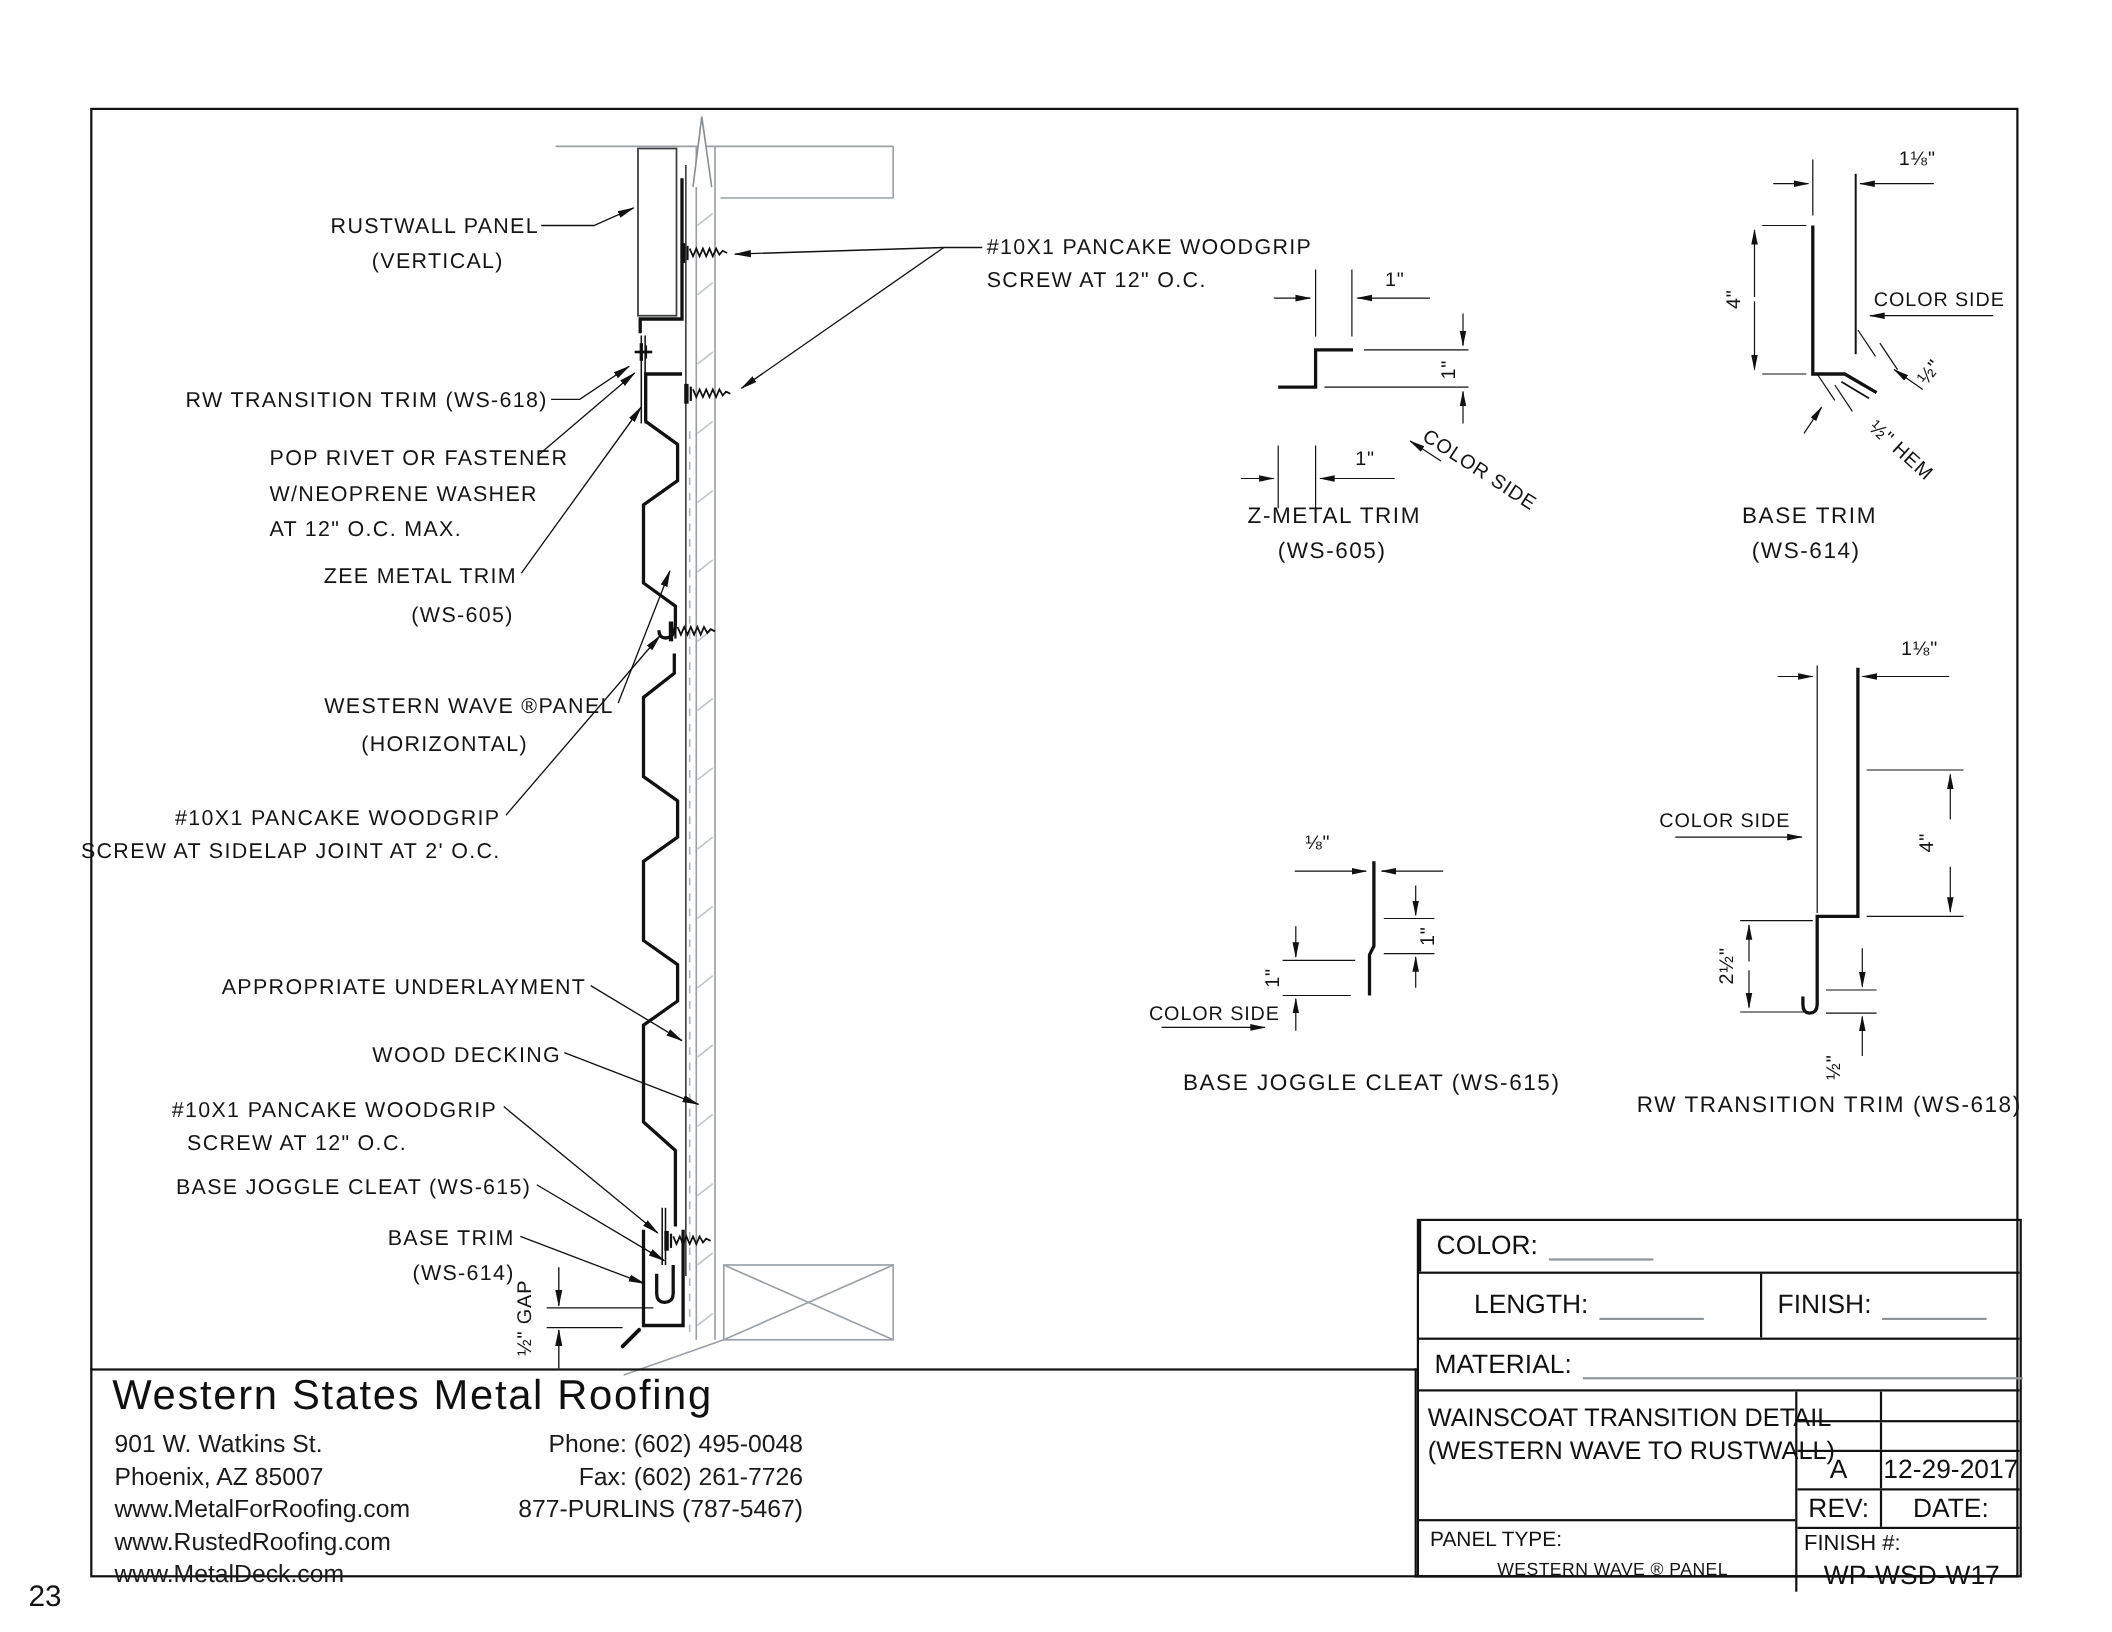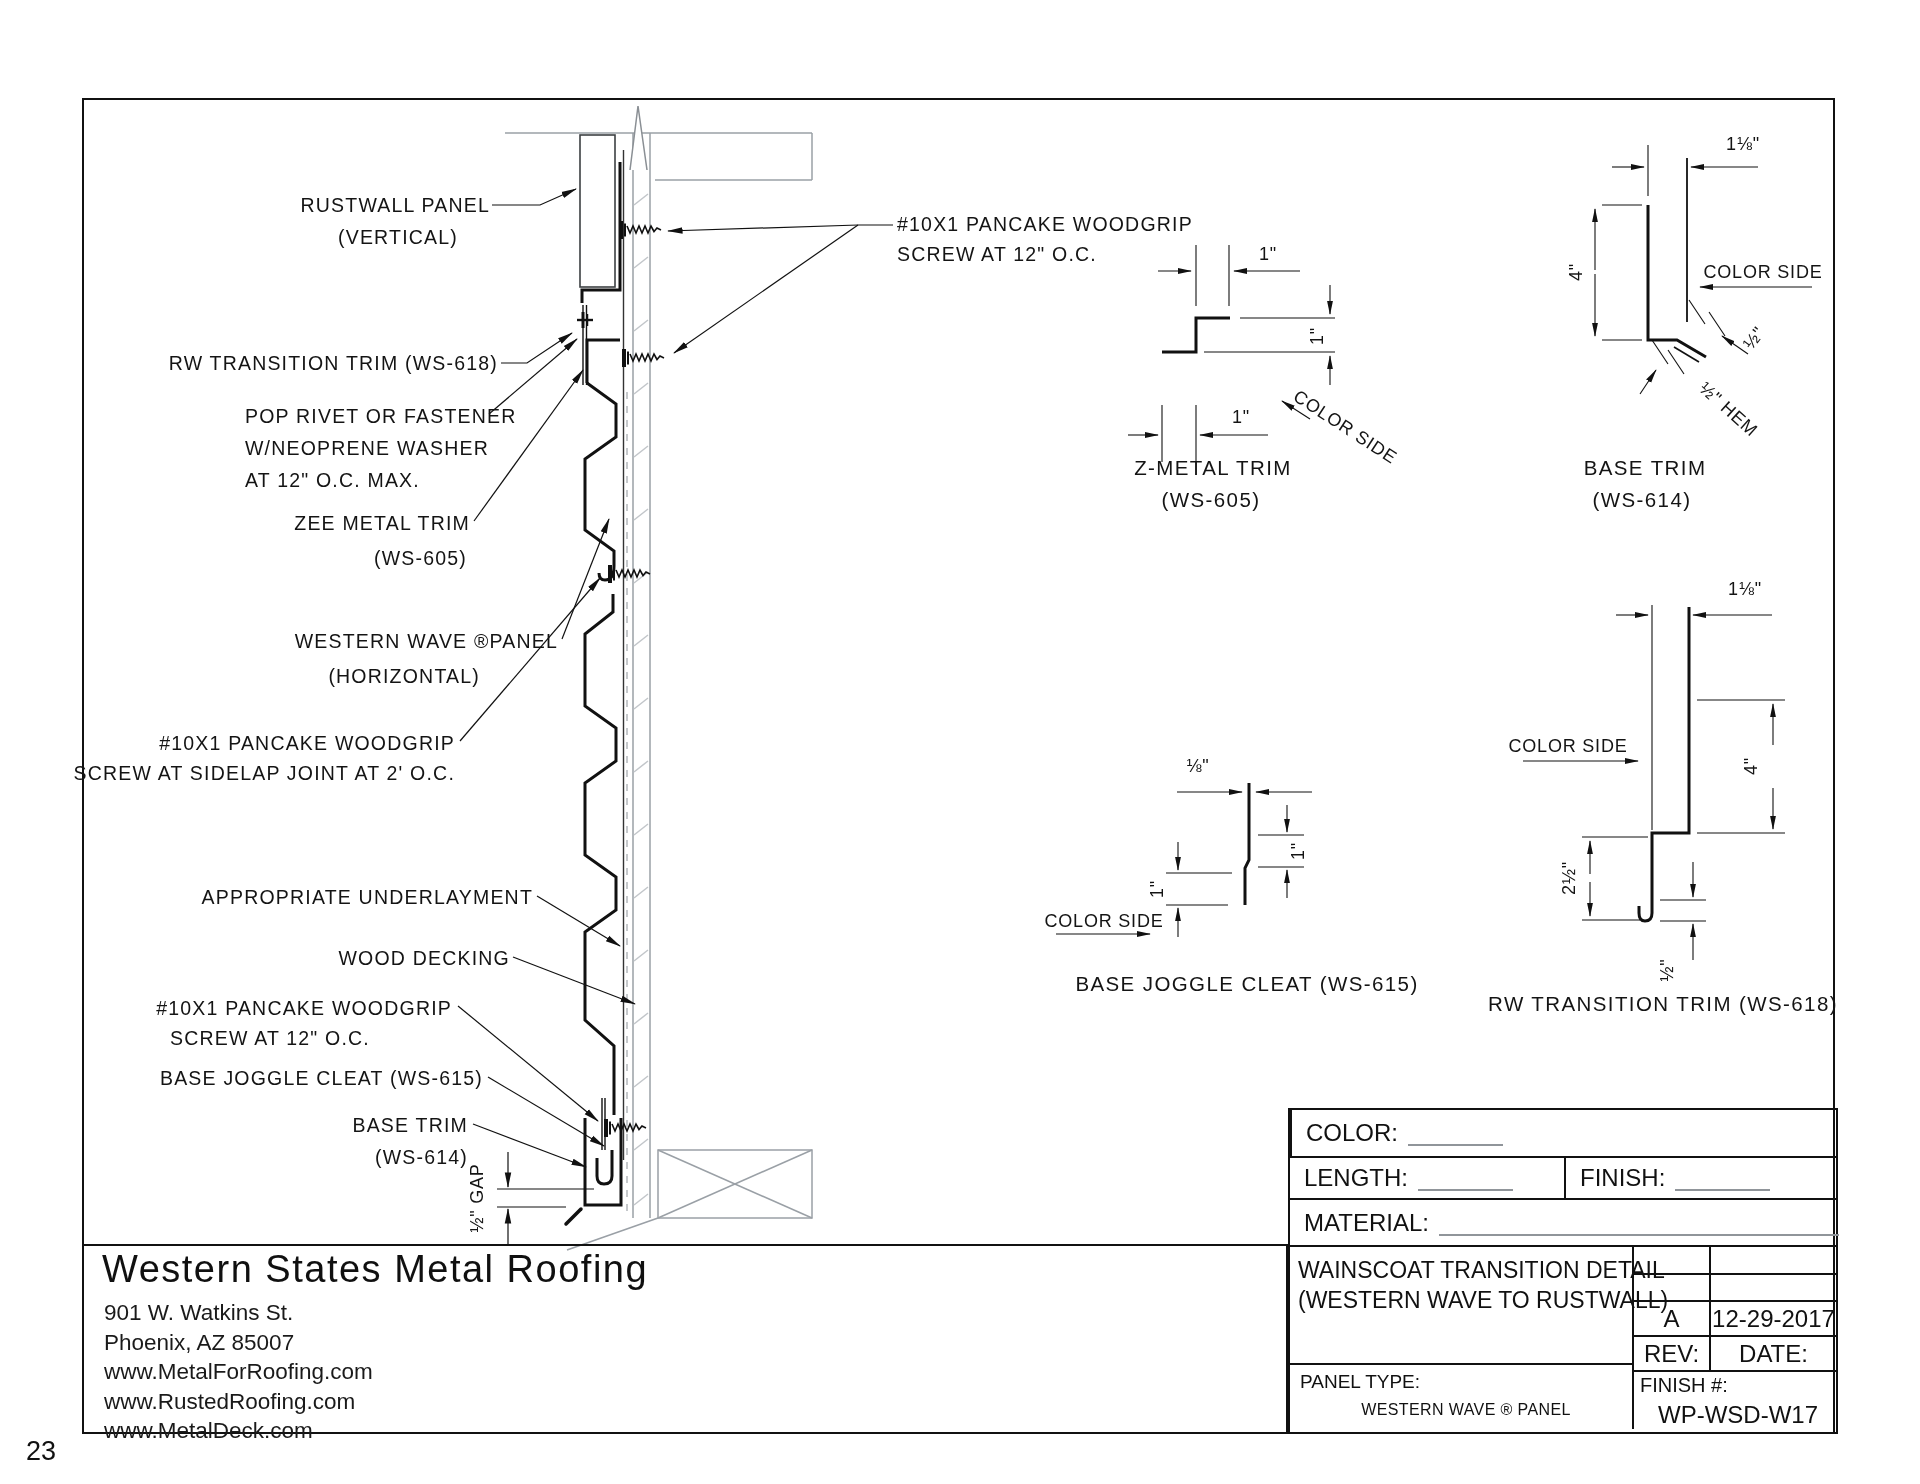--- a/index.html
+++ b/index.html
@@ -249,30 +249,35 @@
 
   <div class="company">
     <div class="co-name">Western States Metal Roofing</div>
     <div class="co-left">
       <div>901 W. Watkins St.</div>
       <div>Phoenix, AZ 85007</div>
       <div>www.MetalForRoofing.com</div>
       <div>www.RustedRoofing.com</div>
       <div>www.MetalDeck.com</div>
     </div>
+    <div class="co-right">
+      <div>Phone: (602) 495-0048</div>
+      <div>Fax: (602) 261-7726</div>
+      <div>877-PURLINS (787-5467)</div>
+    </div>
   </div>
 
   <div class="tblock">
     <div class="tb-row" style="height:48px;">
       <div class="tb-cell" style="flex:1;border-left:2px solid #111;">
         <span>COLOR:</span>
           <span class="blank" style="width:95px;"></span>
       </div>
     </div>
-    <div class="tb-row" style="height:42px;">
+    <div class="tb-row" style="height:60px;padding-left:36px;">
       <div class="tb-cell" style="width:274px;">
         <span>LENGTH:</span>
           <span class="blank" style="width:95px;"></span>
       </div>
       <div class="tb-cell" style="flex:1;border-left:2px solid #111;">
         <span>FINISH:</span>
           <span class="blank" style="width:95px;"></span>
       </div>
     </div>
     <div class="tb-row" style="height:47px;">

